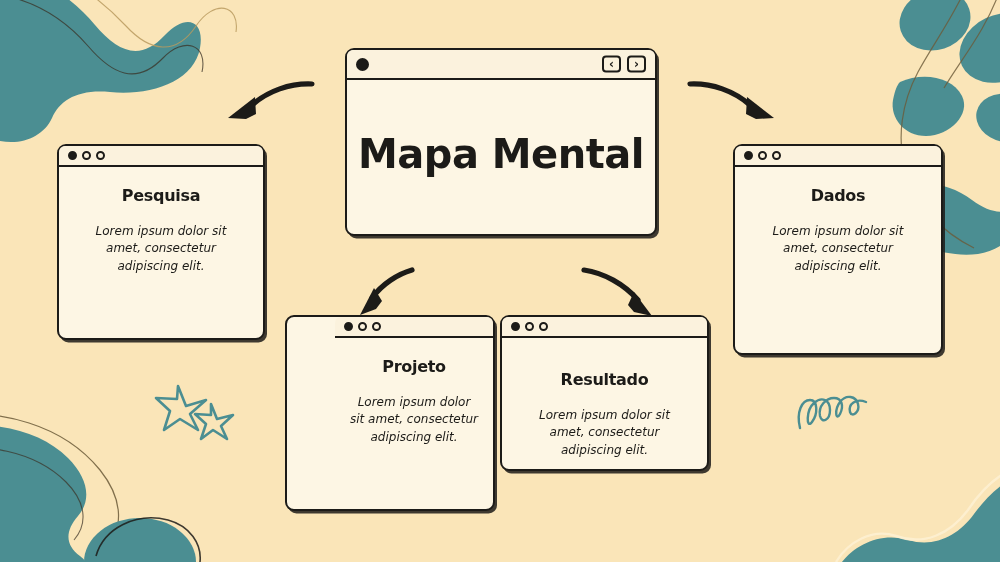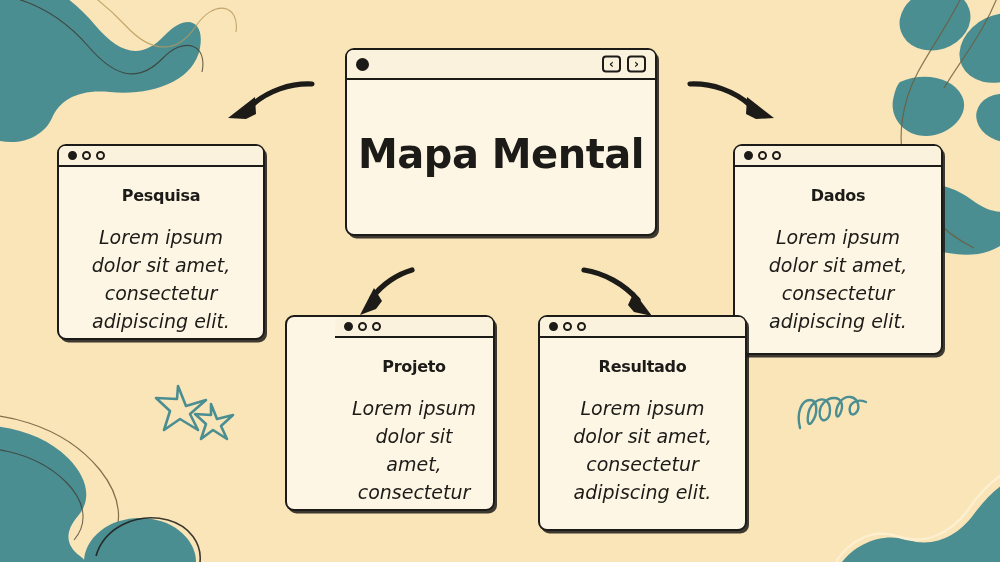--- a/index.html
+++ b/index.html
@@ -125,31 +125,31 @@
     font-weight: bold;
     font-size: 16px;
     letter-spacing: -0.3px;
     color: #1c1b18;
     margin: 6px 0 0 0;
     line-height: 1.1;
   }
   .card-text {
     font-family: "DejaVu Sans", sans-serif;
     font-style: italic;
-    font-size: 19px;
+    font-size: 12px;
     line-height: 1.48;
     color: #1c1b18;
     margin: 18px 0 0 0;
     max-width: 168px;
   }
 
   .win-pesquisa  { left: 57px;  top: 144px; width: 208px; height: 196px; }
   .win-dados     { left: 733px; top: 144px; width: 210px; height: 211px; }
   .win-projeto   { left: 285px; top: 315px; width: 210px; height: 196px; padding-left: 48px; }
-  .win-resultado { left: 538px; top: 315px; width: 209px; height: 216px; }
+  .win-resultado { left: 500px; top: 315px; width: 209px; height: 156px; gap: 13px; }
 </style>
 </head>
 <body>
 
 <div id="canvas">
 
   <svg class="decor" viewBox="0 0 1000 562" xmlns="http://www.w3.org/2000/svg">
 
     <g>
       <path d="M-40,-30 C30,-35 70,-5 95,25 C118,52 140,62 165,35

